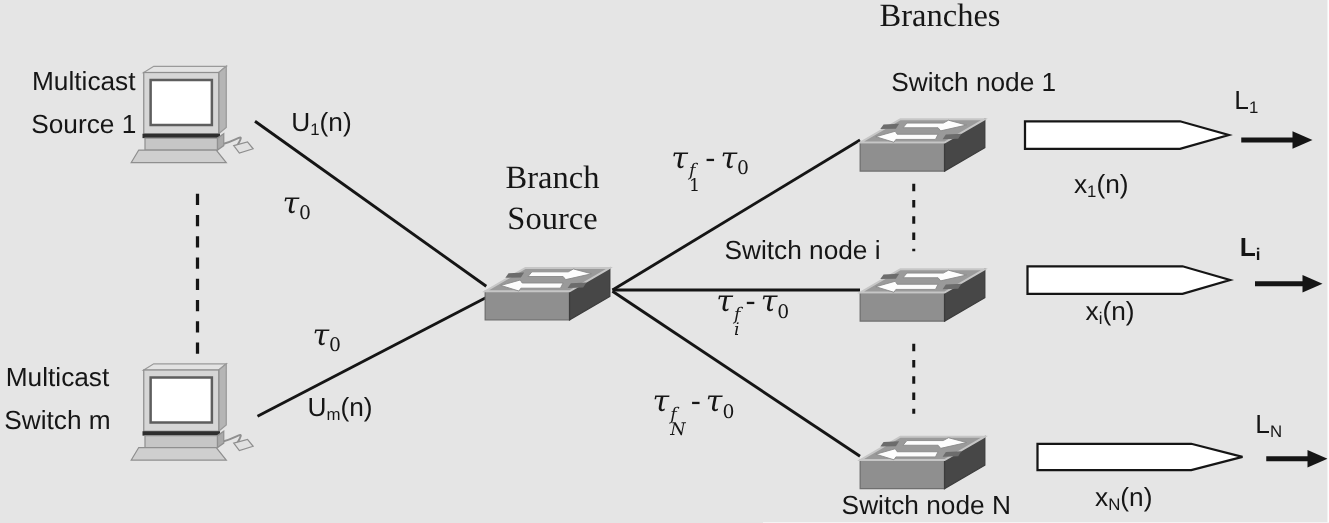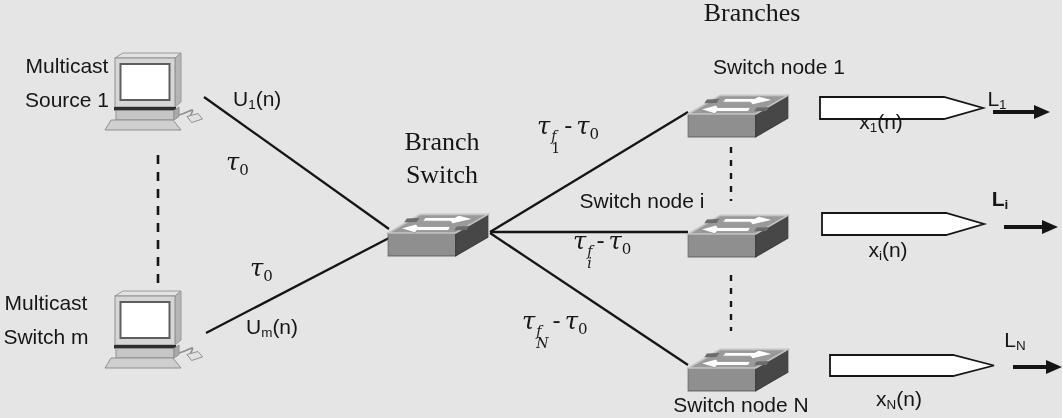--- a/index.html
+++ b/index.html
@@ -109,21 +109,21 @@
   </div>
   <div class="lbl math" style="left:250px;top:255px;">
     <span class="it">τ</span><span class="s0">0</span>
   </div>
   <div class="lbl sans" style="left:246px;top:315px;">
     <span>U</span><span class="ssub">m</span><span>(n)</span>
   </div>
 
   <div class="lbl serif ctr two-line" style="left:442px;top:125px;">
     <span>Branch</span><br>
-    <span>Switch</span>
+    <span>Source</span>
   </div>
 
   <div class="lbl math" style="left:537px;top:113px;">
     <span class="it">τ</span><span class="stk">
         <span class="it">f</span>
         <span>1</span>
       </span><span class="mn">-</span><span class="it">τ</span><span class="s0">0</span>
   </div>
   <div class="lbl math" style="left:573px;top:228px;">
     <span class="it">τ</span><span class="stk">
@@ -135,31 +135,31 @@
     <span class="it">τ</span><span class="stk">
         <span class="it">f</span>
         <span class="it">N</span>
       </span><span class="mn">-</span><span class="it">τ</span><span class="s0">0</span>
   </div>
 
   <div class="lbl sans ctr" style="left:739px;top:55px;margin-left:40px;">Switch node 1</div>
   <div class="lbl sans ctr" style="left:642px;top:189px;">Switch node i</div>
   <div class="lbl sans ctr" style="left:741px;top:393px;">Switch node N</div>
 
-  <div class="lbl sans ctr" style="left:881px;top:110px;">
+  <div class="lbl sans ctr" style="left:881px;top:136px;">
     <span>x</span><span class="ssub">1</span><span>(n)</span>
   </div>
   <div class="lbl sans ctr" style="left:888px;top:238px;">
     <span>x</span><span class="ssub">i</span><span>(n)</span>
   </div>
   <div class="lbl sans ctr" style="left:899px;top:387px;">
     <span>x</span><span class="ssub">N</span><span>(n)</span>
   </div>
 
-  <div class="lbl sans ctr" style="left:997px;top:87px;">
+  <div class="lbl sans ctr" style="left:997px;top:69px;">
     <span>L</span><span class="ssub">1</span>
   </div>
   <div class="lbl sans ctr" style="left:1000px;top:187px;font-weight:bold;">
     <span>L</span><span class="ssub">i</span>
   </div>
   <div class="lbl sans ctr" style="left:1015px;top:328px;">
     <span>L</span><span class="ssub">N</span>
   </div>
 
 </div>

